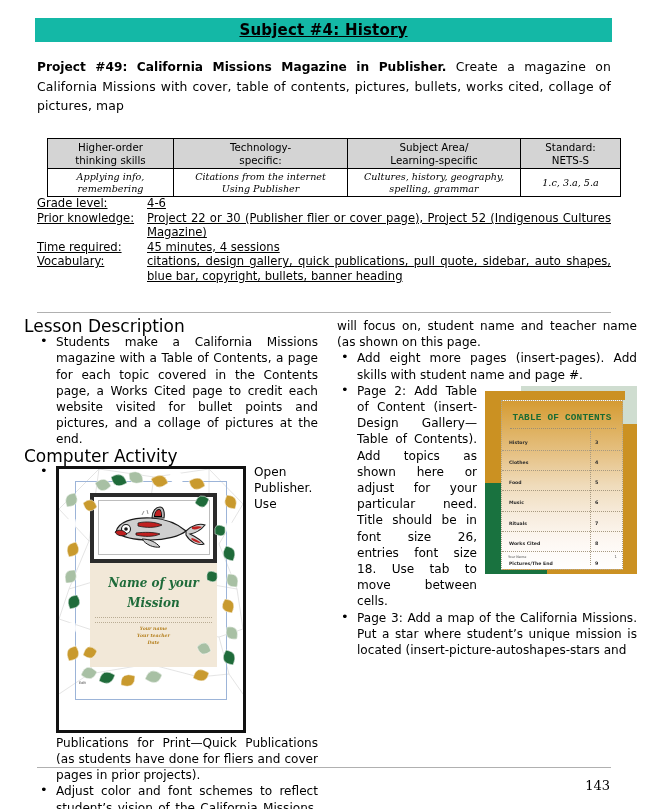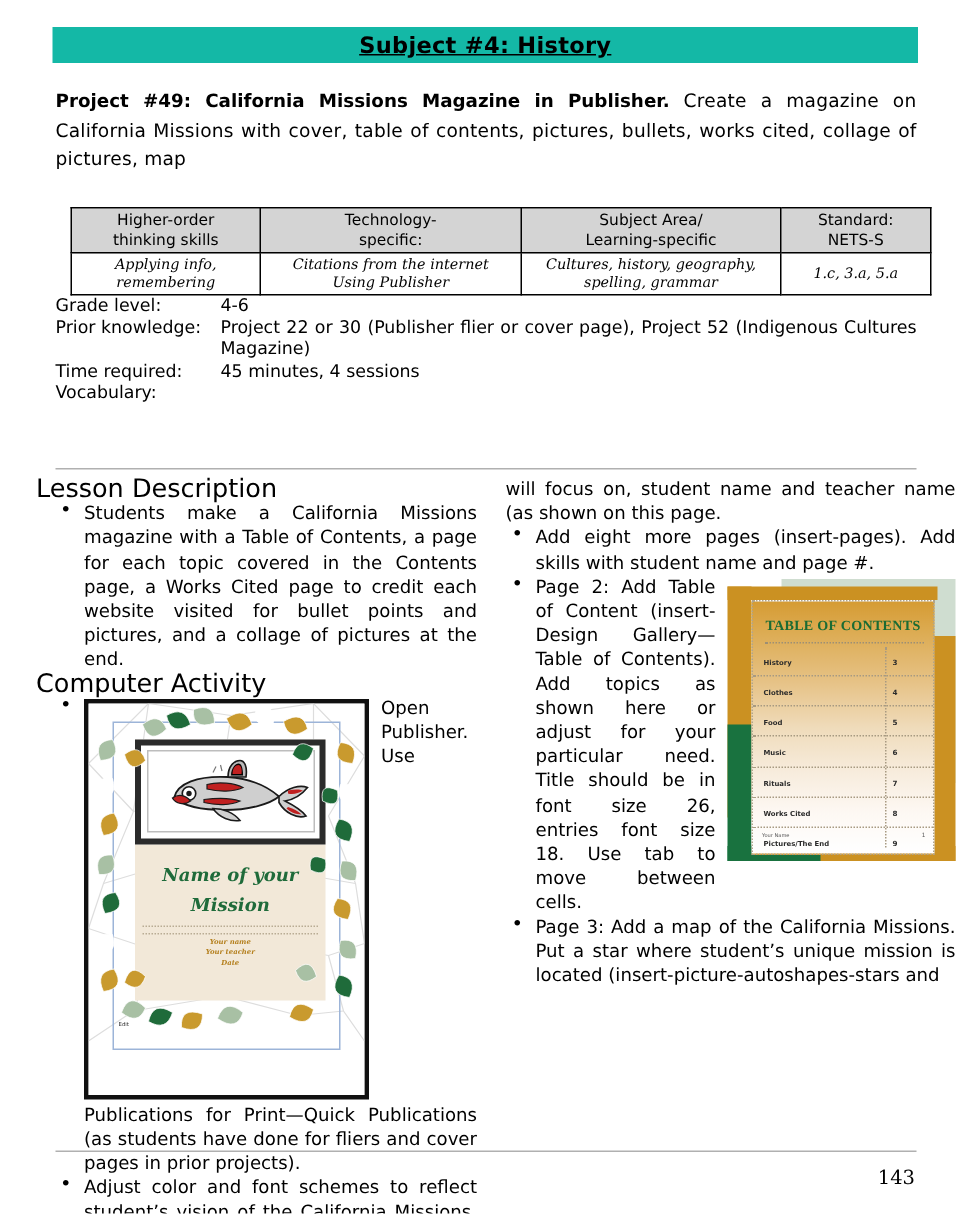--- a/index.html
+++ b/index.html
@@ -100,20 +100,21 @@
   .meta {
     position: absolute;
     left: 37px; top: 196px;
     width: 574px;
     font-size: 11.6px;
     line-height: 14.6px;
   }
   .meta-row {
     display: flex;
     align-items: flex-start;
+    text-decoration: underline;
   }
   .meta-label {
     width: 110px;
     flex: 0 0 110px;
     white-space: nowrap;
   }
   .meta-value {
     flex: 1 1 auto;
     text-align: justify;
     text-justify: inter-word;
@@ -339,21 +340,21 @@
         #ffffff 100%);
     border: 1px dotted #b0a48c;
     box-sizing: border-box;
     overflow: hidden;
   }
   .toc-heading {
     position: absolute;
     left: 0; top: 9px;
     width: 100%;
     text-align: center;
-    font-family: Liberation Serif, serif;
+    font-family: Liberation Mono, monospace;
     font-weight: bold;
     font-size: 9.4px;
     letter-spacing: 0.2px;
     color: #1a6b33;
   }
   .toc-headrule {
     position: absolute;
     left: 8px; top: 27px;
     width: 106px;
     border-top: 1px dotted #9d8f74;
@@ -475,20 +476,21 @@
     <div class="meta-row">
       <div class="meta-label">Prior knowledge:</div>
       <div class="meta-value">Project 22 or 30 (Publisher flier or cover page), Project 52 (Indigenous Cultures Magazine)</div>
     </div>
     <div class="meta-row">
       <div class="meta-label">Time required:</div>
       <div class="meta-value nojust">45 minutes, 4 sessions</div>
     </div>
     <div class="meta-row">
       <div class="meta-label">Vocabulary:</div>
+      <div class="meta-value">citations, design gallery, quick publications, pull quote, sidebar, auto shapes, blue bar, copyright, bullets, banner heading</div>
     </div>
   </div>
 
   <div class="rule rule-top"></div>
 
   <div class="col-left clearfix">
     <div class="sec-head">Lesson Description</div>
     <ul class="blist">
       <li>Students make a California Missions magazine with a Table of Contents, a page for each topic covered in the Contents page, a Works Cited page to credit each website visited for bullet points and pictures, and a collage of pictures at the end.</li>
     </ul>

